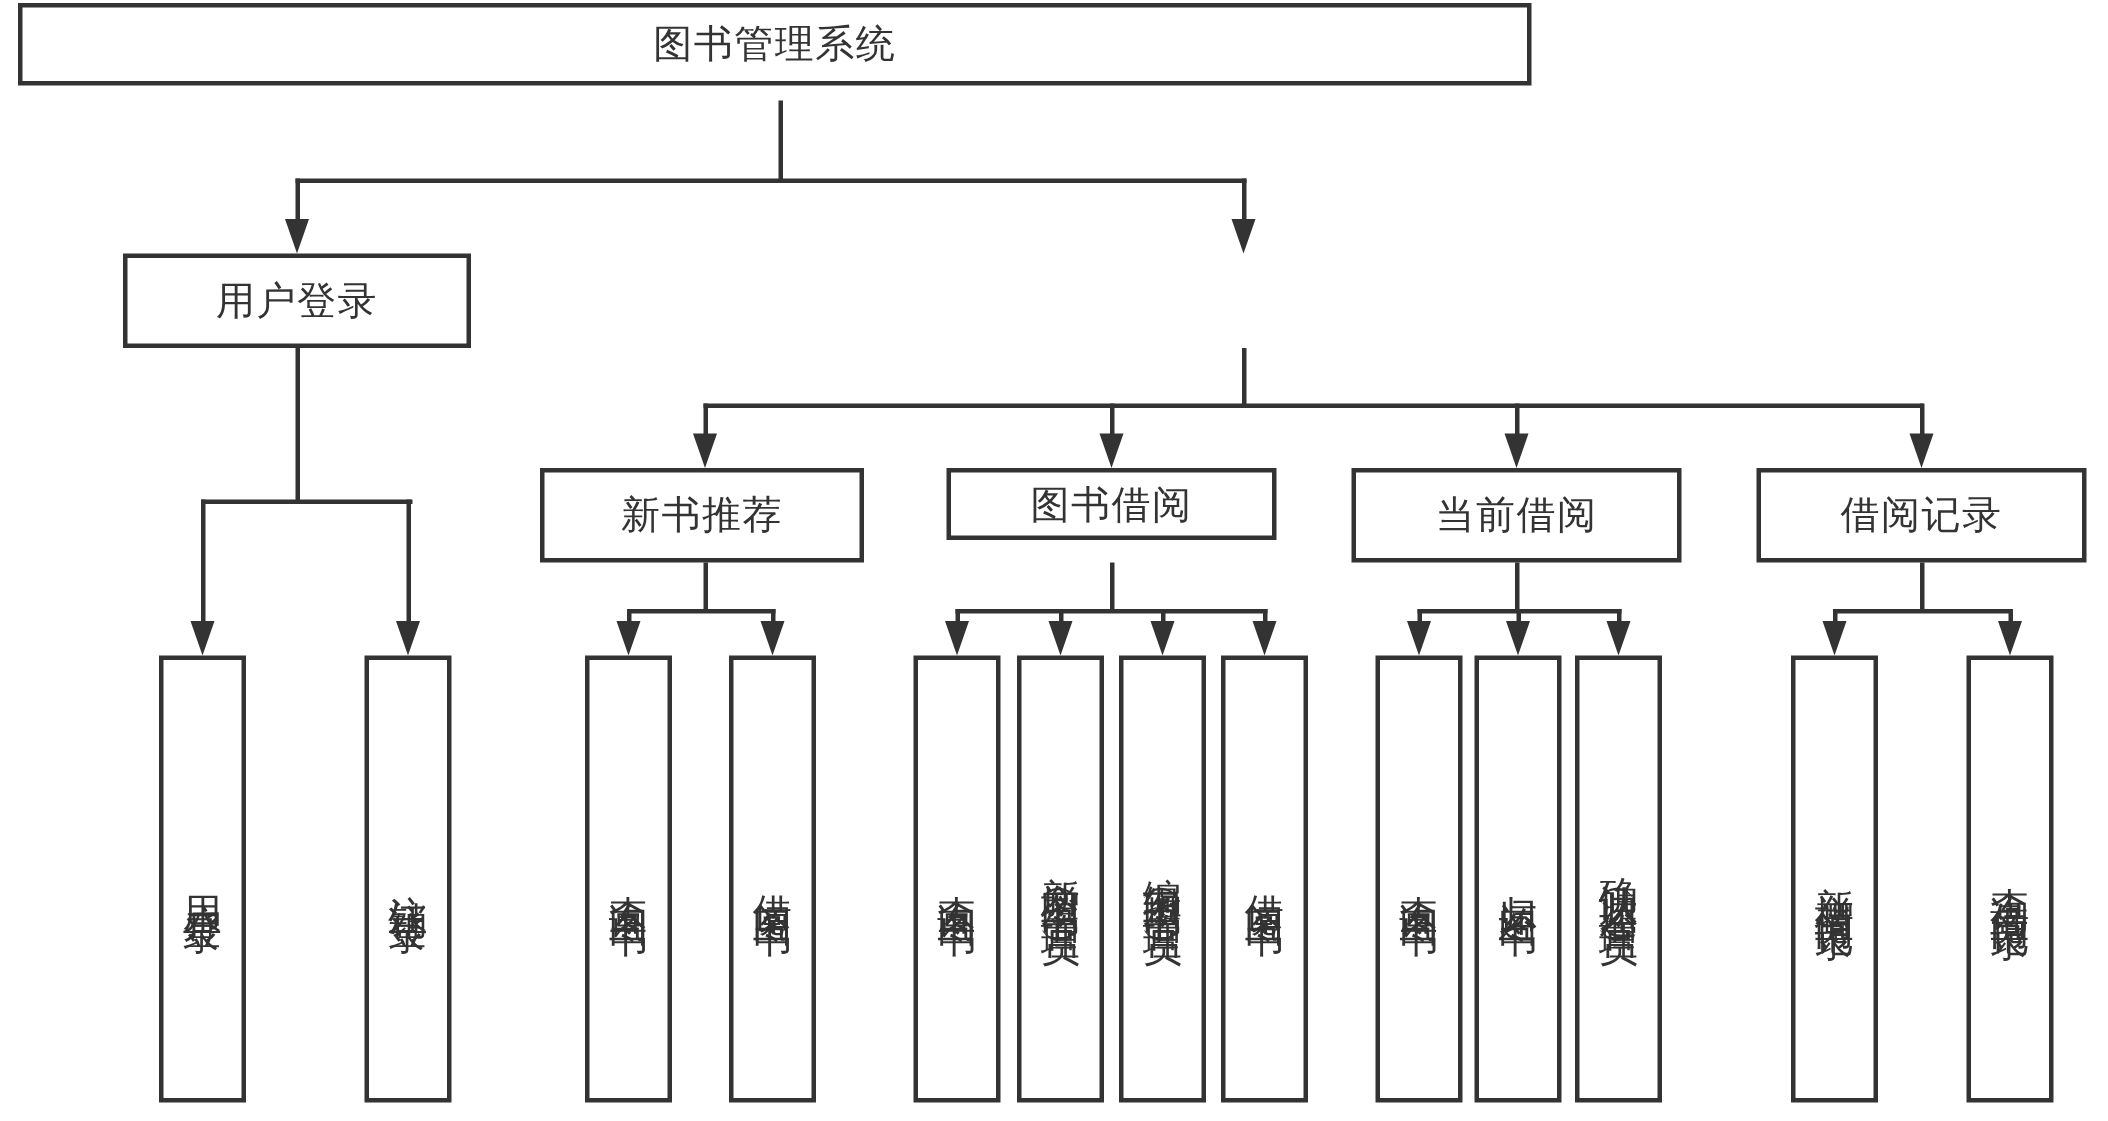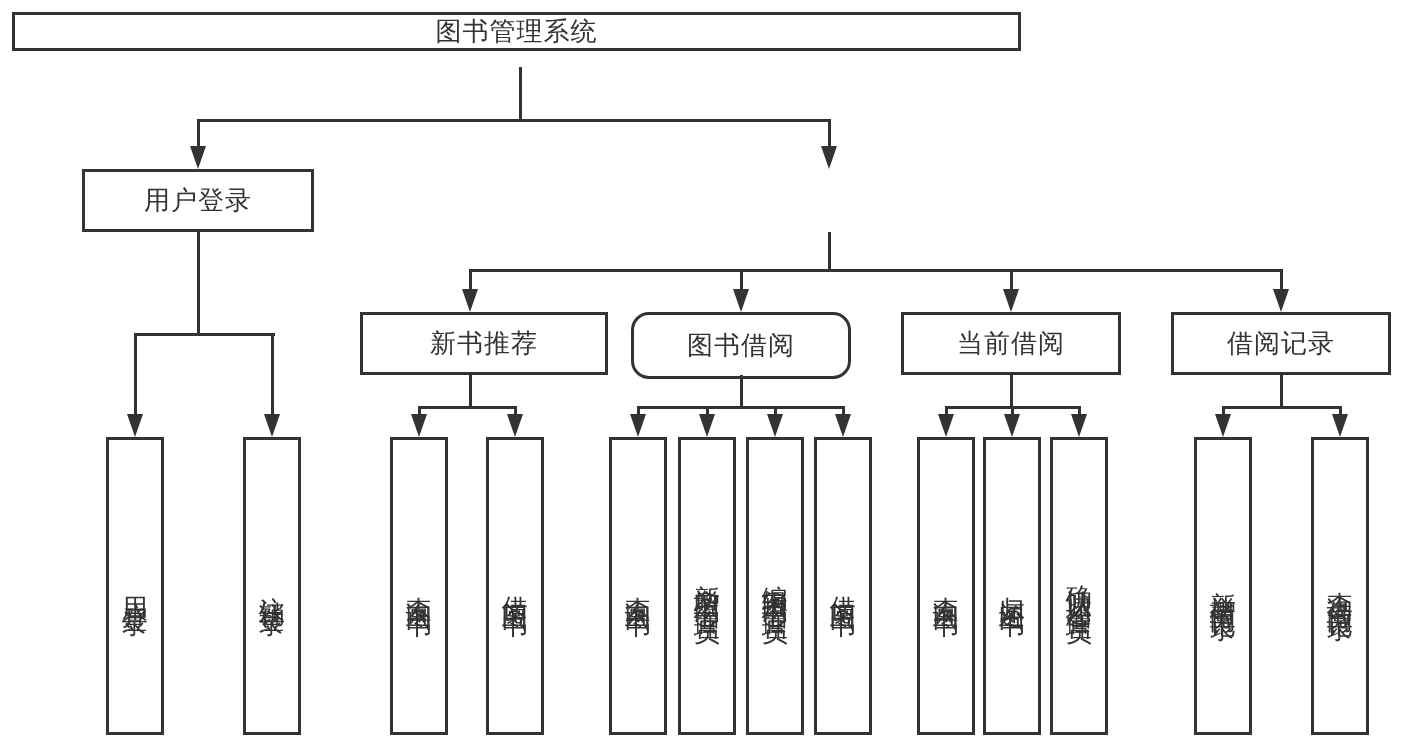--- a/index.html
+++ b/index.html
@@ -55,34 +55,34 @@
     color: #a0a0a0;
     white-space: nowrap;
     z-index: 5;
   }
 </style>
 </head>
 <body>
 
 <div class="canvas">
 
-  <div class="box" style="left:12px; top:12px; width:1009px; height:39px;">
+  <div class="box" style="left:12px; top:2px; width:1009px; height:55px;">
     <span class="hlabel">图书管理系统</span>
   </div>
 
   <div class="box" style="left:82px; top:169px; width:232px; height:63px;">
     <span class="hlabel">用户登录</span>
   </div>
 
 
-  <div class="box" style="left:360px; top:312px; width:248px; height:63px;text-align:center;">
+  <div class="box" style="left:360px; top:312px; width:216px; height:63px;text-align:center;">
     <span class="hlabel">新书推荐</span>
   </div>
 
-  <div class="box" style="left:631px; top:312px; width:220px; height:67px;border-radius:18px;">
+  <div class="box" style="left:631px; top:312px; width:220px; height:48px;">
     <span class="hlabel">图书借阅</span>
   </div>
 
   <div class="box" style="left:901px; top:312px; width:220px; height:63px;">
     <span class="hlabel">当前借阅</span>
   </div>
 
   <div class="box" style="left:1171px; top:312px; width:220px; height:63px;">
     <span class="hlabel">借阅记录</span>
   </div>

